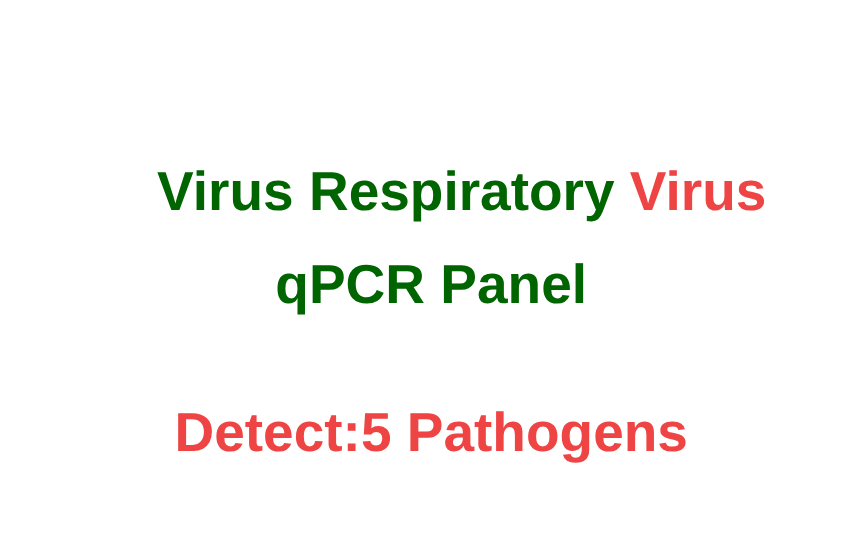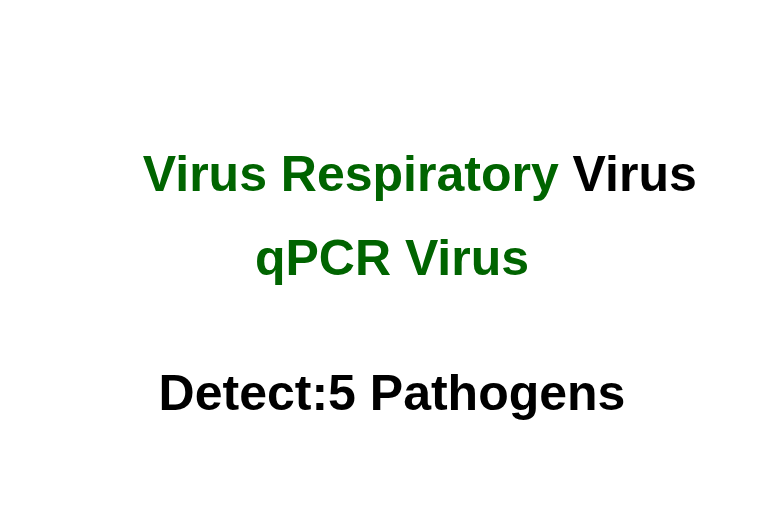--- a/index.html
+++ b/index.html
@@ -40,28 +40,28 @@
   
   #line-product-name { top: 99px; }
 
   
   #line-assay-type { top: 233px; }
 
   
   #line-detection-claim { top: 368px; }
 
   .seg-green { color: #006400; }
-  .seg-red   { color: #000000; }
+  .seg-red   { color: #ef4444; }
 </style>
 </head>
 <body>
 
 <div id="poster">
 
   <div class="title-line" id="line-product-name">
     <span class="seg-green">Virus Respiratory </span><span class="seg-red">Virus</span>
   </div>
 
-  <div class="title-line seg-green" id="line-assay-type">qPCR Virus</div>
+  <div class="title-line seg-green" id="line-assay-type">qPCR Panel</div>
 
   <div class="title-line seg-red" id="line-detection-claim">Detect:5 Pathogens</div>
 
 </div>
 
 </body></html>

